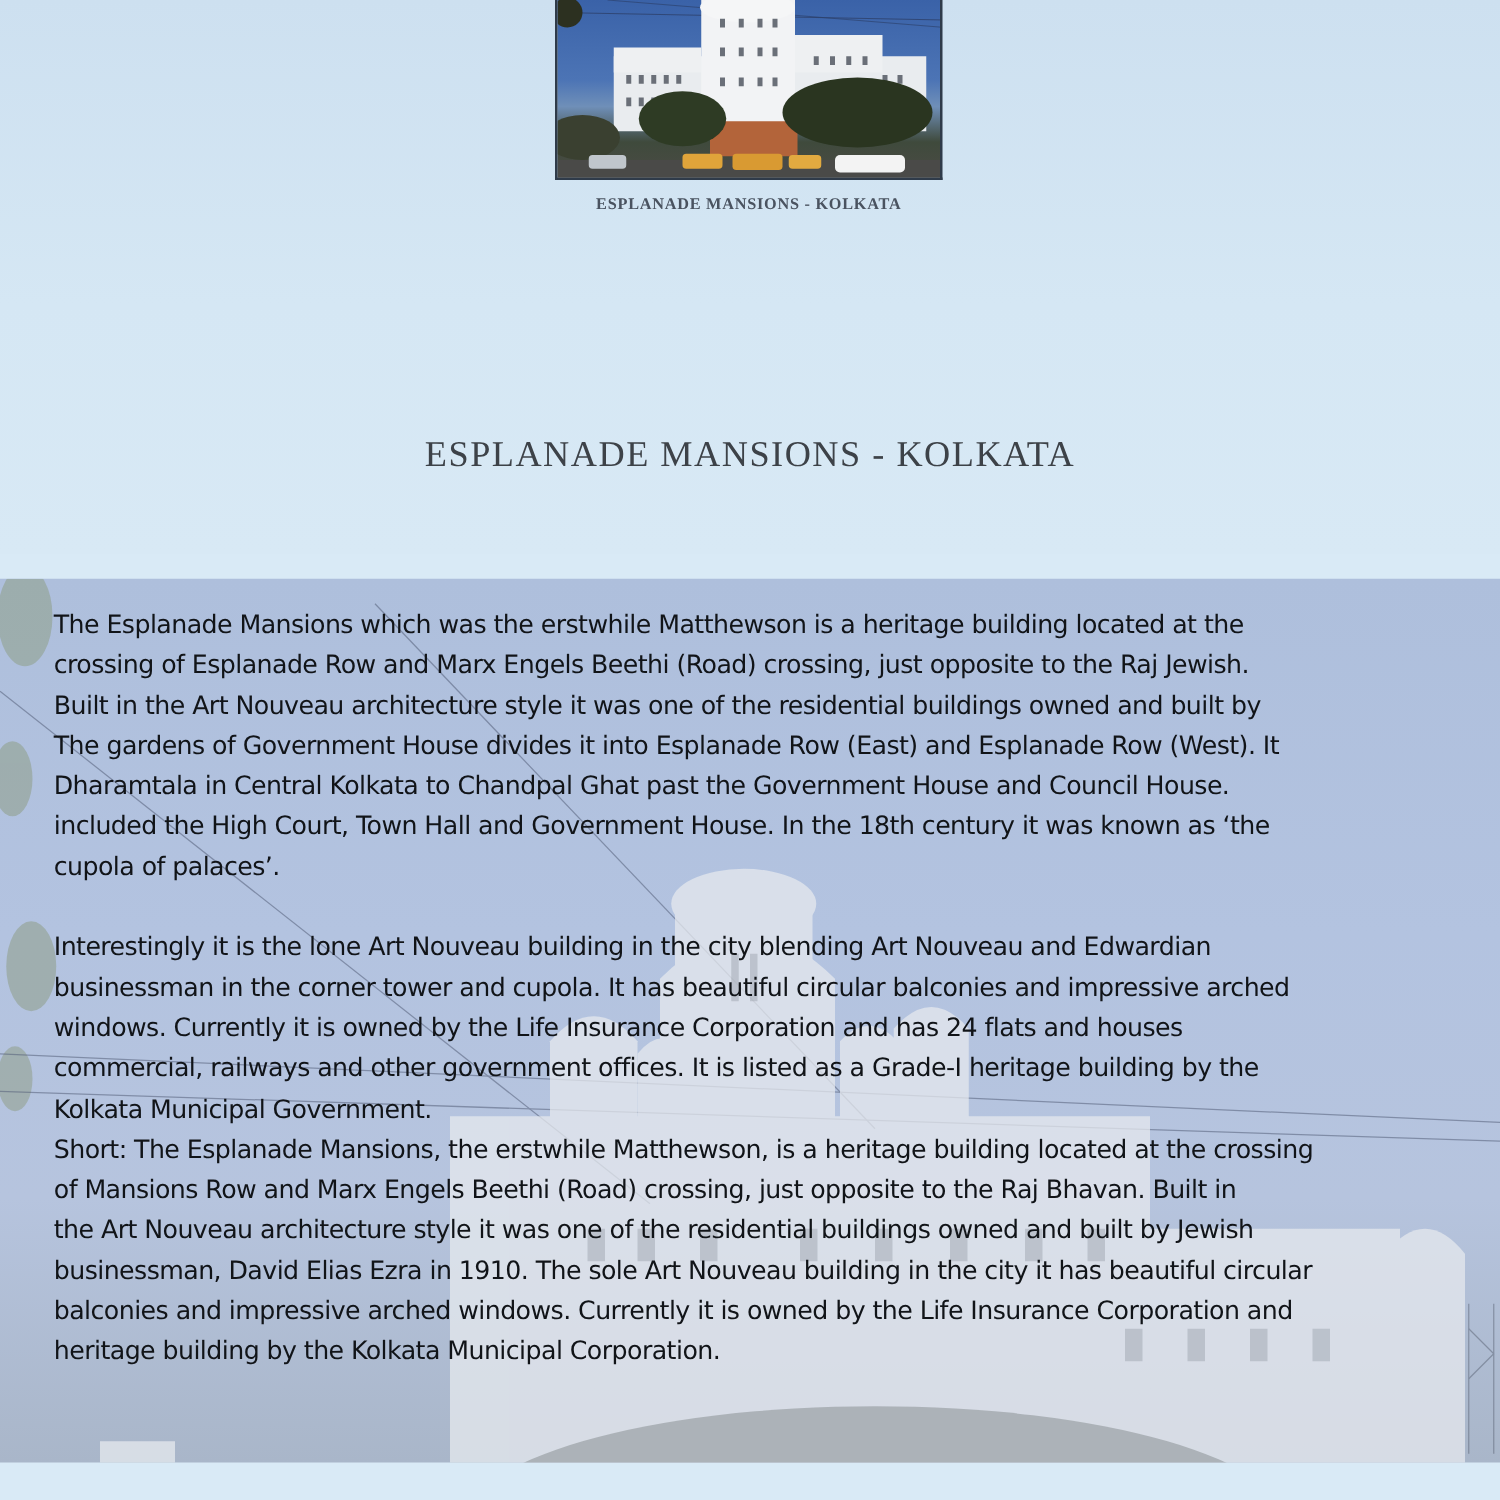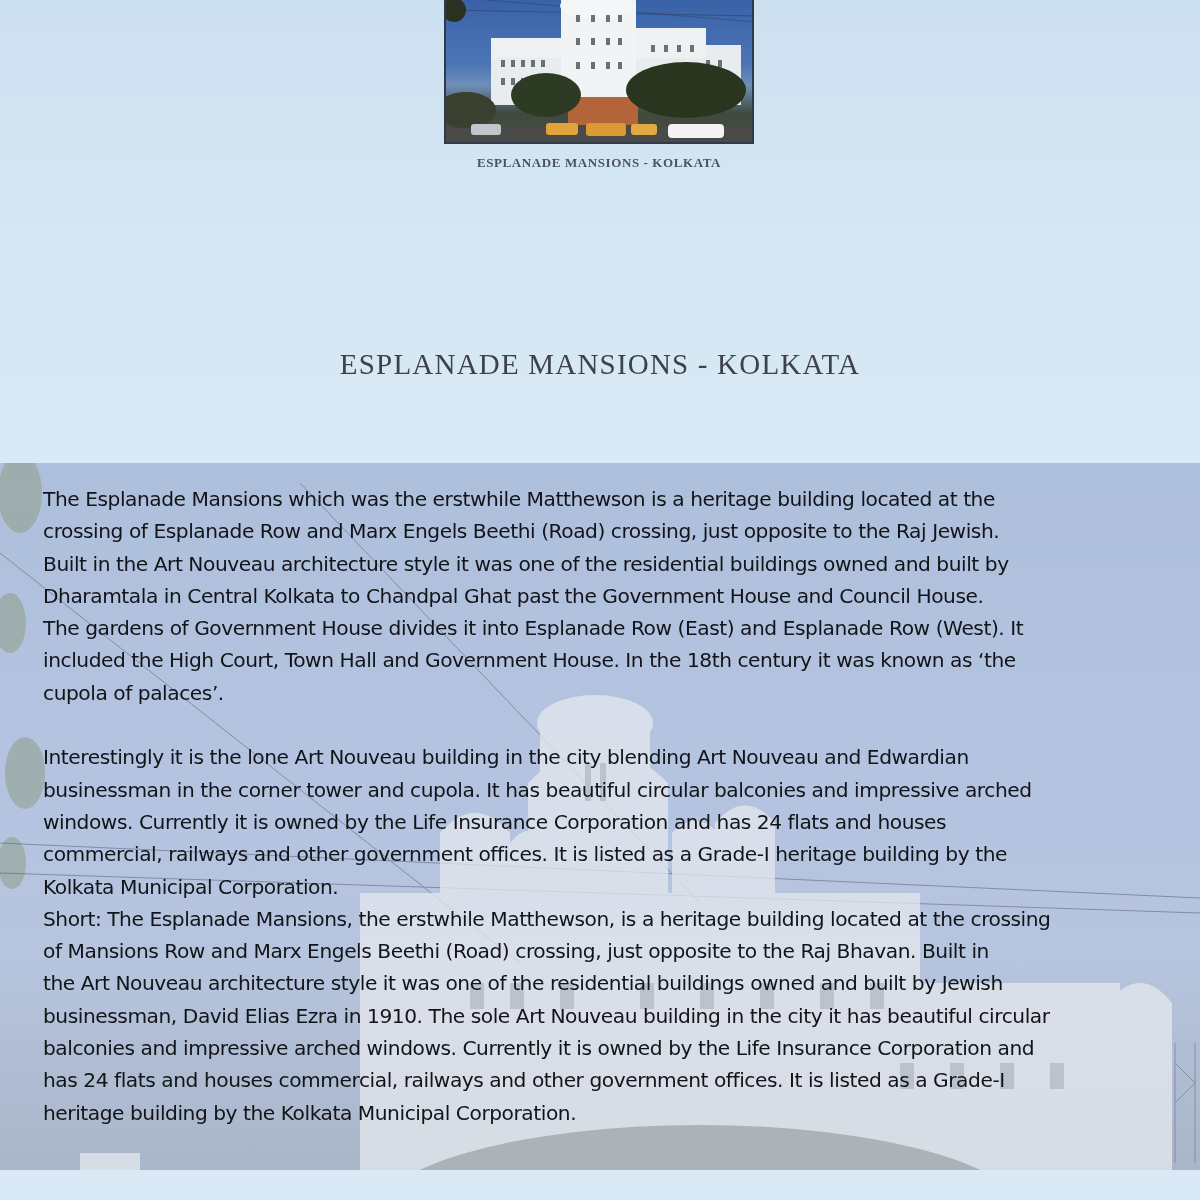--- a/index.html
+++ b/index.html
@@ -170,34 +170,33 @@
 
     <ellipse cx="700" cy="757" rx="330" ry="95" fill="#8f969a" opacity="0.6"></ellipse>
     <ellipse cx="150" cy="757" rx="100" ry="40" fill="#8c939a" opacity="0.5"></ellipse>
   </svg>
 
   <div class="article">
     <div>
       <p>The Esplanade Mansions which was the erstwhile Matthewson is a heritage building located at the</p>
       <p>crossing of Esplanade Row and Marx Engels Beethi (Road) crossing, just opposite to the Raj Jewish.</p>
       <p>Built in the Art Nouveau architecture style it was one of the residential buildings owned and built by</p>
+      <p>The gardens of Government House divides it into Esplanade Row (East) and Esplanade Row (West). It</p>
       <p>Dharamtala in Central Kolkata to Chandpal Ghat past the Government House and Council House.</p>
-      <p>The gardens of Government House divides it into Esplanade Row (East) and Esplanade Row (West). It</p>
       <p>included the High Court, Town Hall and Government House. In the 18th century it was known as ‘the</p>
       <p>cupola of palaces’.</p>
     </div>
     <div class="gap"></div>
     <div>
       <p>Interestingly it is the lone Art Nouveau building in the city blending Art Nouveau and Edwardian</p>
       <p>businessman in the corner tower and cupola. It has beautiful circular balconies and impressive arched</p>
       <p>windows. Currently it is owned by the Life Insurance Corporation and has 24 flats and houses</p>
       <p>commercial, railways and other government offices. It is listed as a Grade-I heritage building by the</p>
-      <p>Kolkata Municipal Corporation.</p>
+      <p>Kolkata Municipal Government.</p>
       <p>Short: The Esplanade Mansions, the erstwhile Matthewson, is a heritage building located at the crossing</p>
       <p>of Mansions Row and Marx Engels Beethi (Road) crossing, just opposite to the Raj Bhavan. Built in</p>
       <p>the Art Nouveau architecture style it was one of the residential buildings owned and built by Jewish</p>
       <p>businessman, David Elias Ezra in 1910. The sole Art Nouveau building in the city it has beautiful circular</p>
       <p>balconies and impressive arched windows. Currently it is owned by the Life Insurance Corporation and</p>
-      <p>has 24 flats and houses commercial, railways and other government offices. It is listed as a Grade-I</p>
       <p>heritage building by the Kolkata Municipal Corporation.</p>
     </div>
   </div>
 </div>
 
 </body></html>

